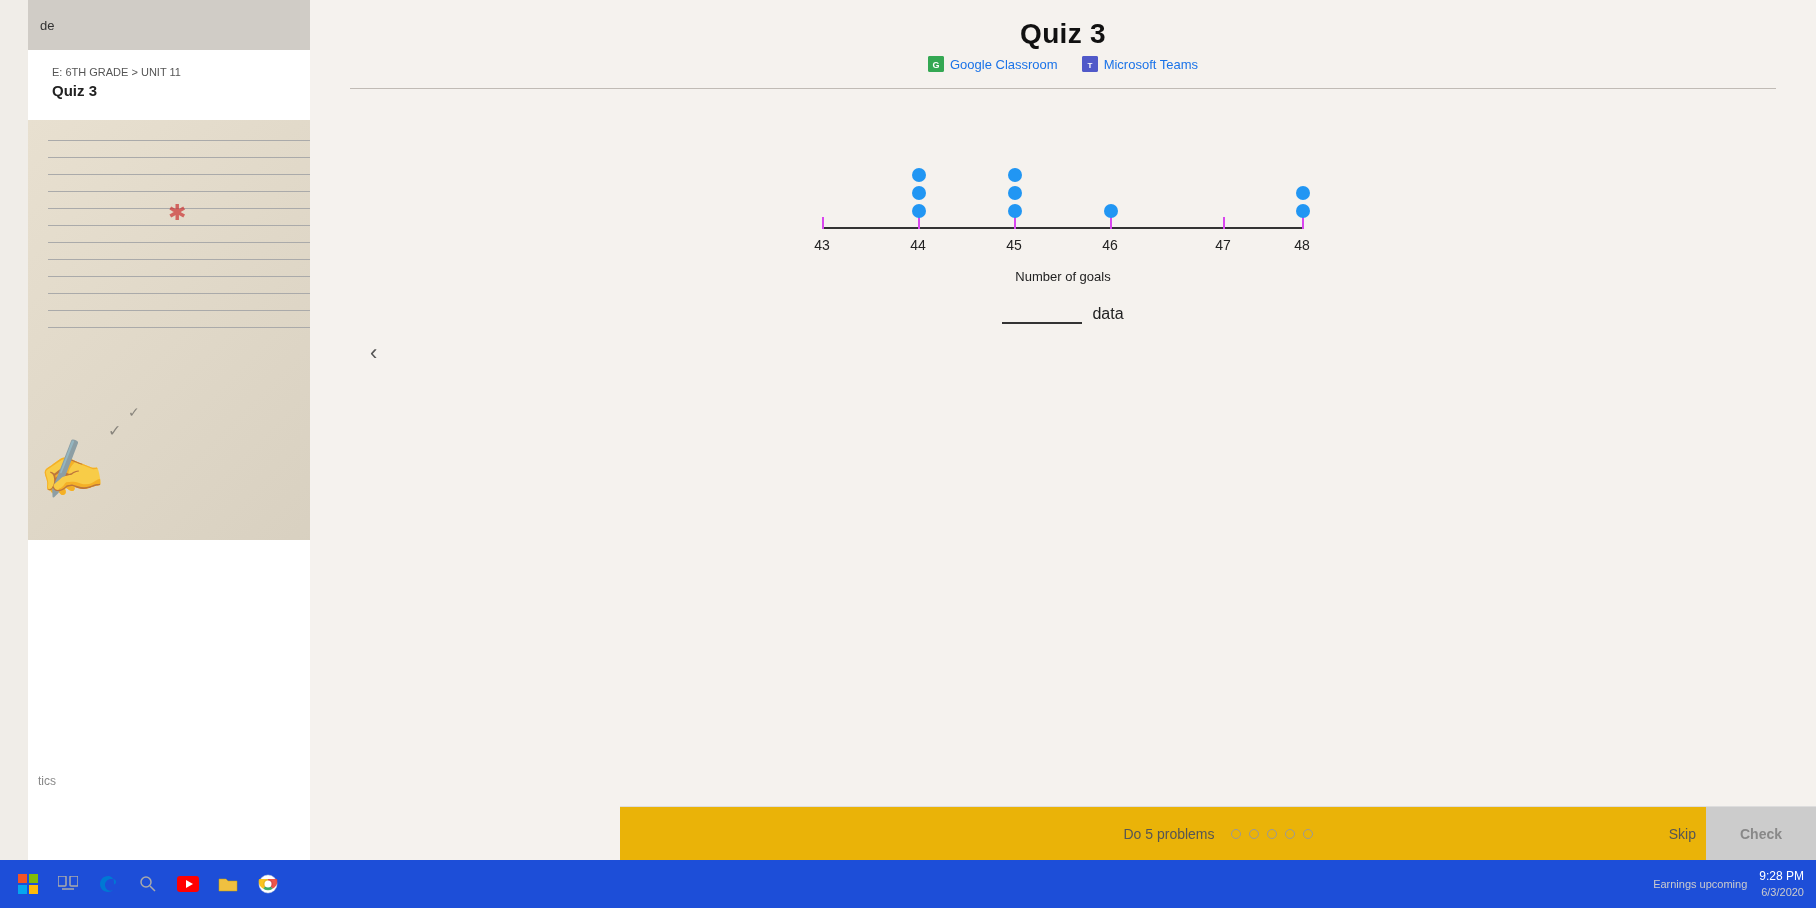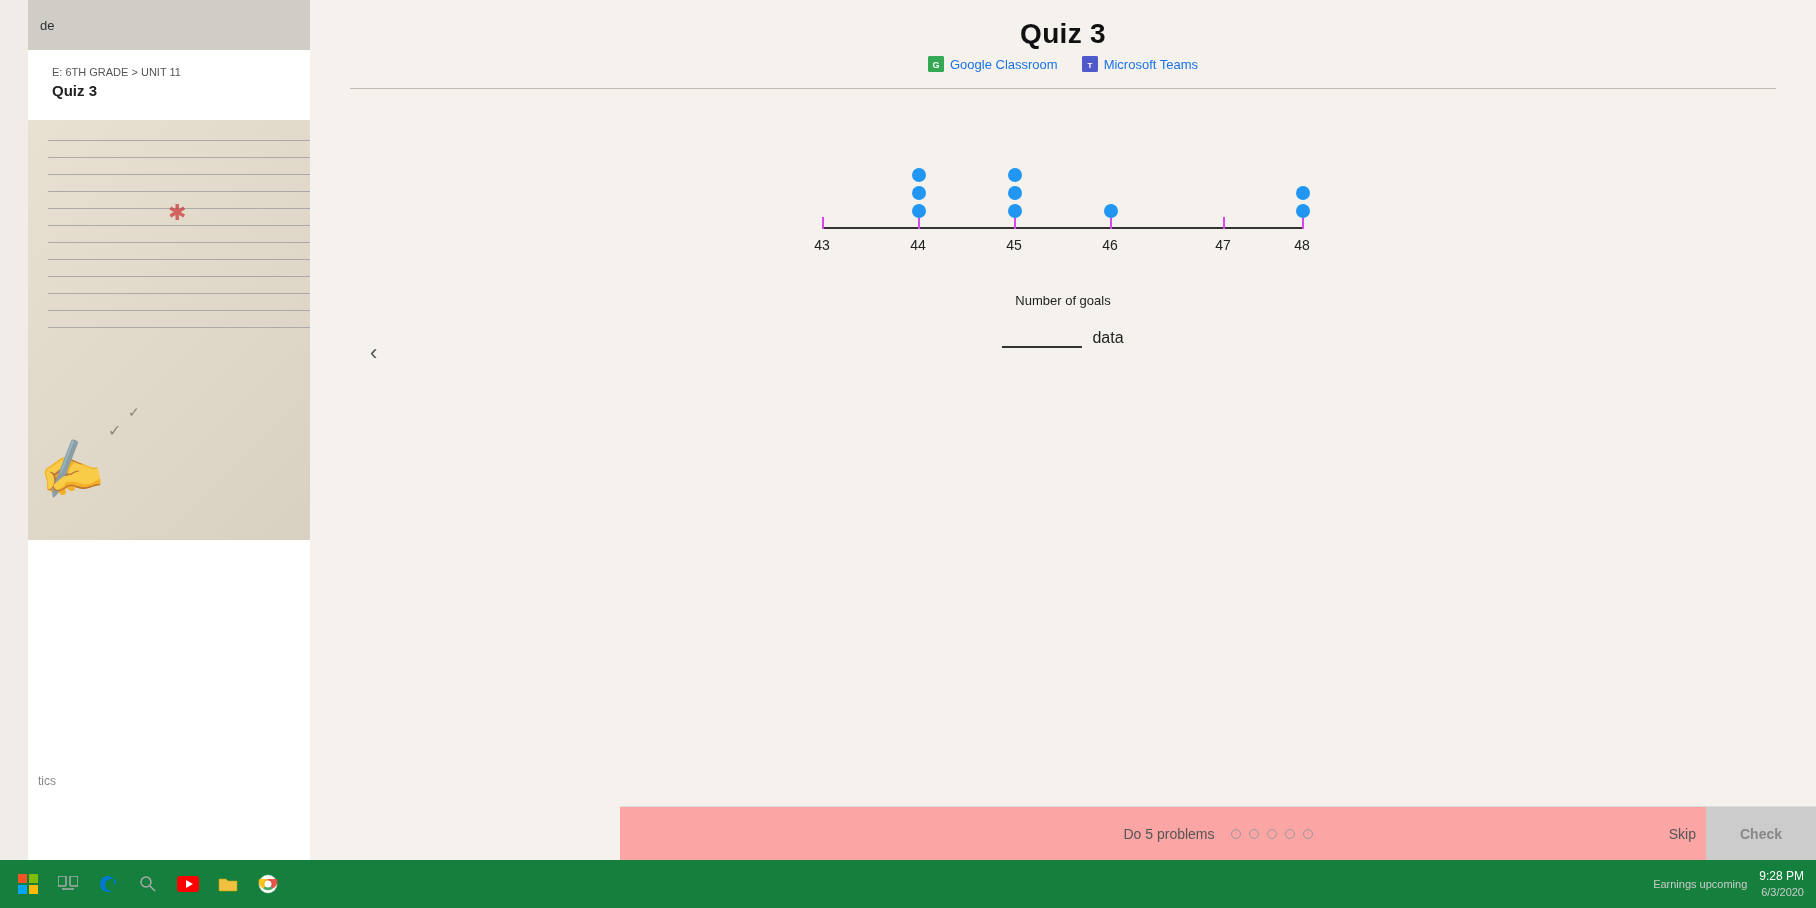--- a/index.html
+++ b/index.html
@@ -177,21 +177,21 @@
       bottom: -24px;
       font-size: 14px;
       color: #222;
       transform: translateX(-50%);
     }
 
     .axis-label {
       text-align: center;
       font-size: 13px;
       color: #222;
-      margin-top: 24px;
+      margin-top: 0;
     }
 
     
     .dot {
       position: absolute;
       width: 14px;
       height: 14px;
       border-radius: 50%;
       background: #2196f3;
       transform: translate(-50%, 50%);
@@ -229,21 +229,21 @@
       padding: 0 80px;
     }
 
     
     .bottom-bar {
       position: absolute;
       bottom: 48px;
       left: 310px;
       right: 0;
       height: 54px;
-      background: #fca5a5;
+      background: #eab308;
       display: flex;
       align-items: center;
       justify-content: center;
       gap: 16px;
       border-top: 1px solid #ddd;
     }
 
     .do-problems-text {
       font-size: 14px;
       color: #555;
@@ -284,21 +284,21 @@
       cursor: pointer;
     }
 
     
     .taskbar {
       position: absolute;
       bottom: 0;
       left: 0;
       right: 0;
       height: 48px;
-      background: #15803d;
+      background: #1d4ed8;
       display: flex;
       align-items: center;
       padding: 0 12px;
       gap: 8px;
       z-index: 100;
     }
 
     .taskbar-icon {
       width: 32px;
       height: 32px;

